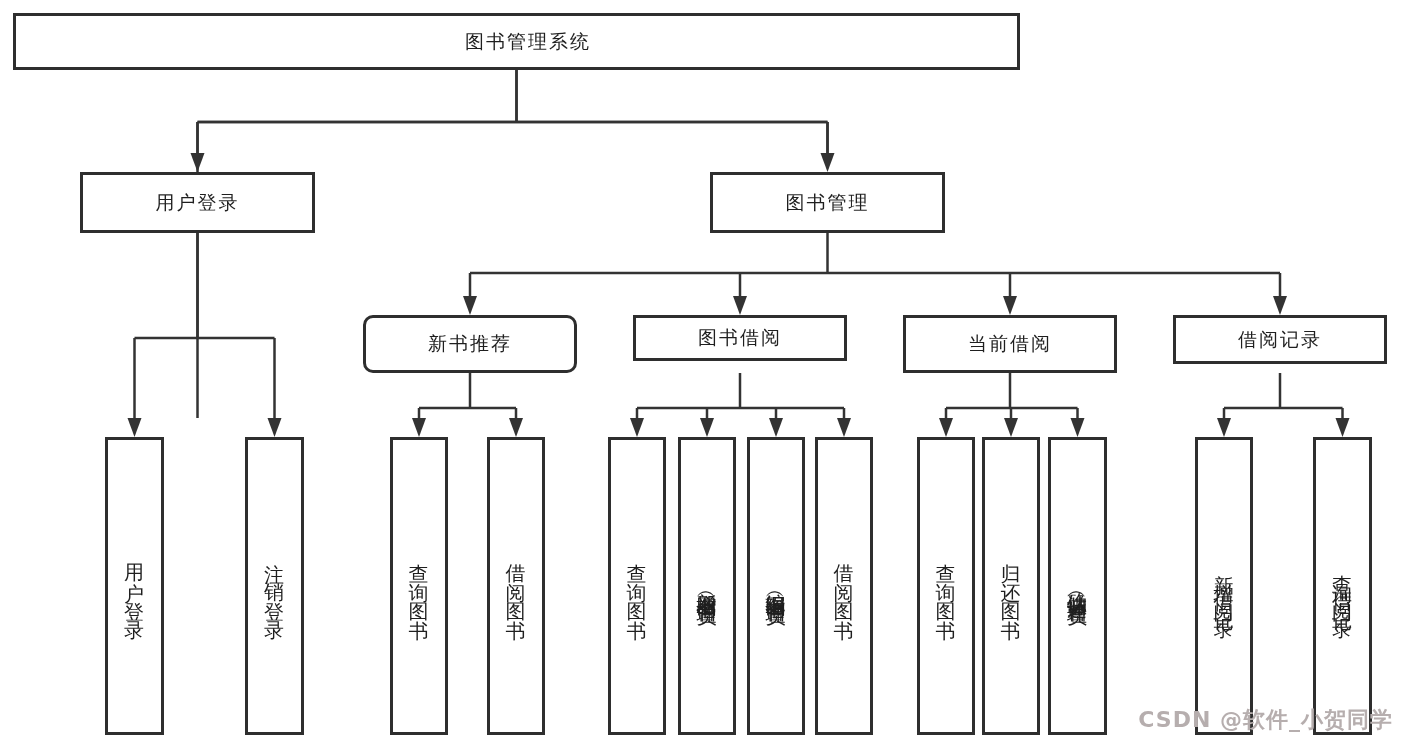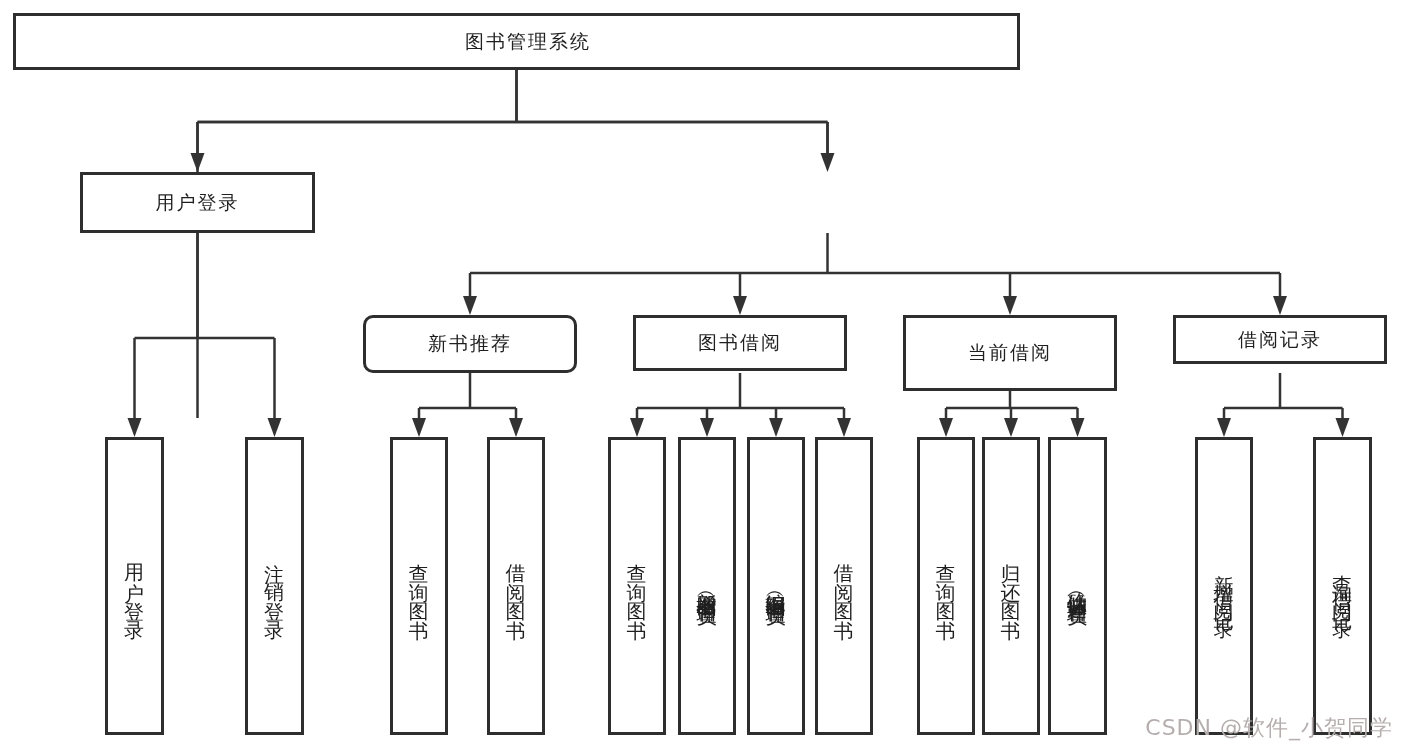--- a/index.html
+++ b/index.html
@@ -47,25 +47,26 @@
   .vtext {
     writing-mode: vertical-rl;
     text-orientation: mixed;
     line-height: 1;
   }
   .sp-wide  .vtext { letter-spacing: 19px; }
   .sp-mid   .vtext { letter-spacing: 9px;  }
   .sp-tight .vtext { letter-spacing: 2px;  }
   .watermark {
     position: absolute;
-    right: 12px; bottom: 4px;
+    right: 12px; bottom: 12px;
     font-size: 22px;
     color: var(--watermark);
     letter-spacing: 1px;
     white-space: nowrap;
+    font-weight: bold;
   }
 </style>
 </head>
 <body>
 
 <div class="canvas">
 
   <svg class="connectors">
 
     <g>
@@ -139,24 +140,25 @@
       <path d="M1224 408 V420"></path>
       <path d="M1342.5 408 V420"></path>
       <polygon points="1217,418 1231,418 1224,437"></polygon>
       <polygon points="1335.5,418 1349.5,418 1342.5,437"></polygon>
     </g>
   </svg>
 
   <div class="hbox" style="left:13px; top:13px; width:1007px; height:57px;padding-left:23px;">图书管理系统</div>
 
   <div class="hbox" style="left:80px; top:172px; width:235px; height:61px;">用户登录</div>
+  <div class="hbox" style="left:710px; top:172px; width:235px; height:61px;">图书管理</div>
 
   <div class="hbox" style="left:363px; top:315px; width:214px; height:58px;border-radius:10px;">新书推荐</div>
-  <div class="hbox" style="left:633px; top:315px; width:214px; height:56px;">图书借阅</div>
-  <div class="hbox" style="left:903px; top:315px; width:214px; height:76px;">当前借阅</div>
+  <div class="hbox" style="left:633px; top:315px; width:214px; height:46px;">图书借阅</div>
+  <div class="hbox" style="left:903px; top:315px; width:214px; height:58px;">当前借阅</div>
   <div class="hbox" style="left:1173px; top:315px; width:214px; height:49px;">借阅记录</div>
 
   <div class="leaf sp-wide" style="left:105px; width:59px;">
     <span class="vtext">用户登录</span>
   </div>
   <div class="leaf sp-wide" style="left:245px; width:59px;">
     <span class="vtext">注销登录</span>
   </div>
 
   <div class="leaf sp-wide" style="left:390px; width:58px;">

